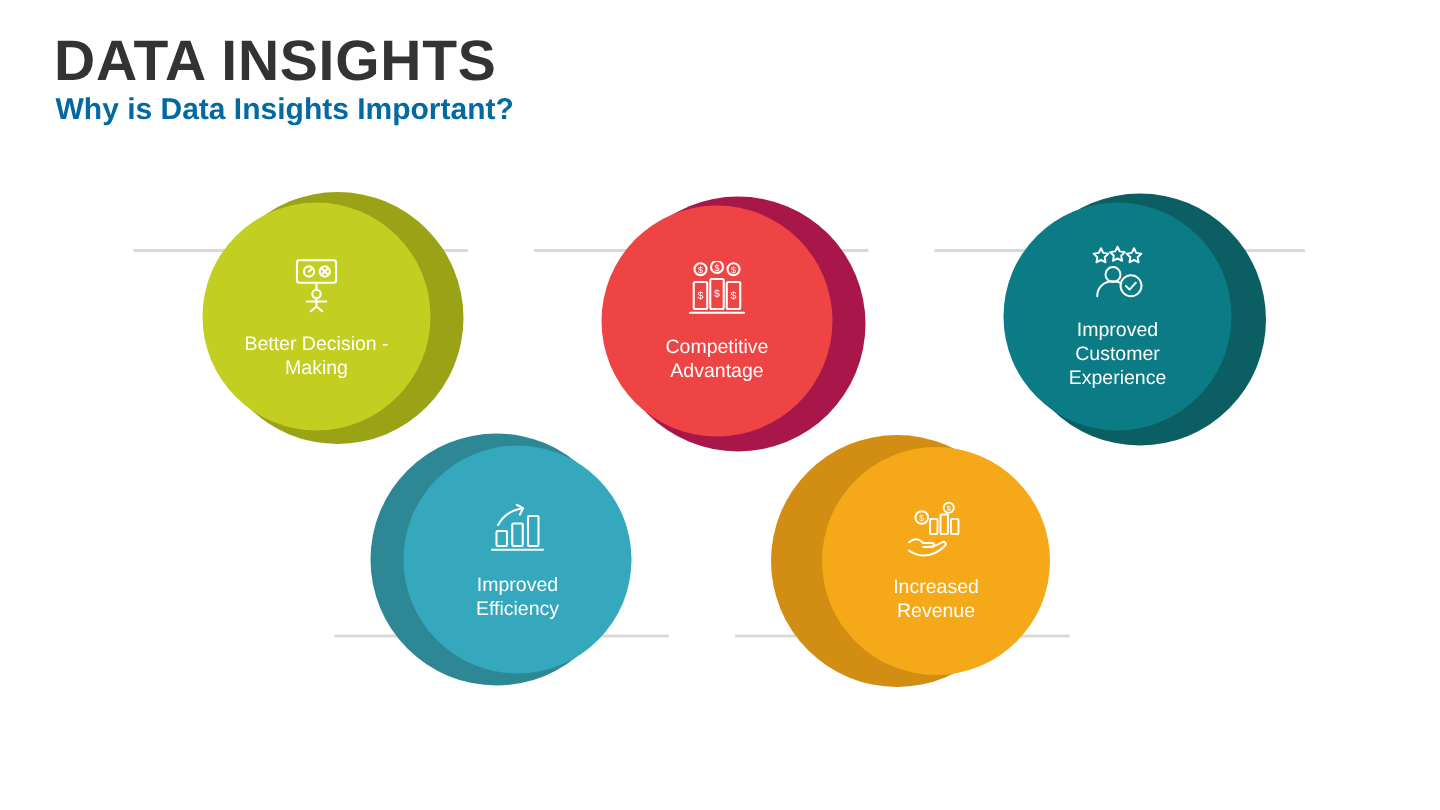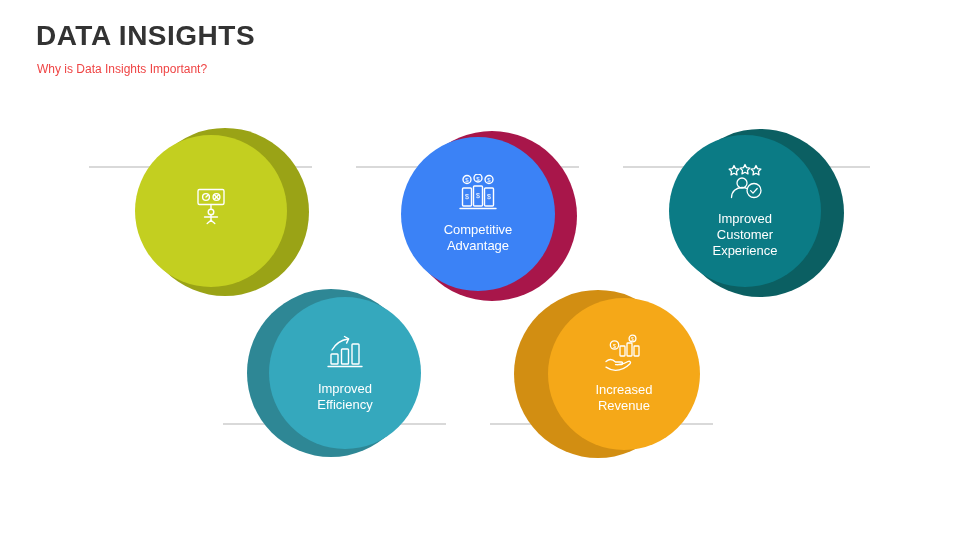--- a/index.html
+++ b/index.html
@@ -14,33 +14,33 @@
     overflow: hidden;
     font-family: "Liberation Sans", sans-serif;
     color: #333333;
   }
 
   
   #slide-title {
     position: absolute;
     left: 36px;
     top: 20px;
-    font-size: 28px;
+    font-size: 38px;
     font-weight: bold;
     letter-spacing: 0.5px;
     color: #333333;
     white-space: nowrap;
   }
   #slide-subtitle {
     position: absolute;
     left: 37px;
     top: 62px;
-    font-size: 12px;
-    font-weight: normal;
-    color: #ef4444;
+    font-size: 20px;
+    font-weight: bold;
+    color: #0369a1;
     white-space: nowrap;
   }
 
   
   #diagram {
     position: absolute;
     left: 0;
     top: 0;
     width: 960px;
     height: 540px;
@@ -108,26 +108,28 @@
           <path d="M16 11 l2.4 -2.2"></path>
           <circle cx="26.5" cy="11" r="3.4"></circle>
           <line x1="24.6" y1="9.1" x2="28.4" y2="12.9"></line>
           <line x1="28.4" y1="9.1" x2="24.6" y2="12.9"></line>
           <circle cx="21" cy="26" r="2.8"></circle>
           <path d="M21 28.8 v5.5"></path>
           <path d="M14.5 31 h13"></path>
           <path d="M17.2 37.5 l3.8 -3.2 l3.8 3.2"></path>
         </svg>
       </span>
+      <span class="node-label">Better Decision -
+Making</span>
     </div>
   </div>
 
   <div class="node">
     <div class="back-circle" style="left:407px; top:131px; width:170px; height:170px; background:#a8164a;"></div>
-    <div class="front-circle" style="left:401px; top:137px; width:154px; height:154px; background:#3b82f6;align-items:center;">
+    <div class="front-circle" style="left:401px; top:137px; width:154px; height:154px; background:#ef4444;align-items:center;">
       <span class="node-icon">
         <svg width="44" height="38" viewBox="0 0 44 38" fill="none" stroke="#ffffff" stroke-width="1.4" stroke-linecap="round" stroke-linejoin="round">
           <circle cx="11" cy="5.5" r="4"></circle>
           <text x="11" y="8" font-size="6" fill="#ffffff" stroke="none" text-anchor="middle" font-family="Liberation Sans, sans-serif">$</text>
           <circle cx="22" cy="4" r="4"></circle>
           <text x="22" y="6.5" font-size="6" fill="#ffffff" stroke="none" text-anchor="middle" font-family="Liberation Sans, sans-serif">$</text>
           <circle cx="33" cy="5.5" r="4"></circle>
           <text x="33" y="8" font-size="6" fill="#ffffff" stroke="none" text-anchor="middle" font-family="Liberation Sans, sans-serif">$</text>
           <rect x="6.5" y="14" width="9" height="18" rx="1"></rect>
           <rect x="17.5" y="12" width="9" height="20" rx="1"></rect>

